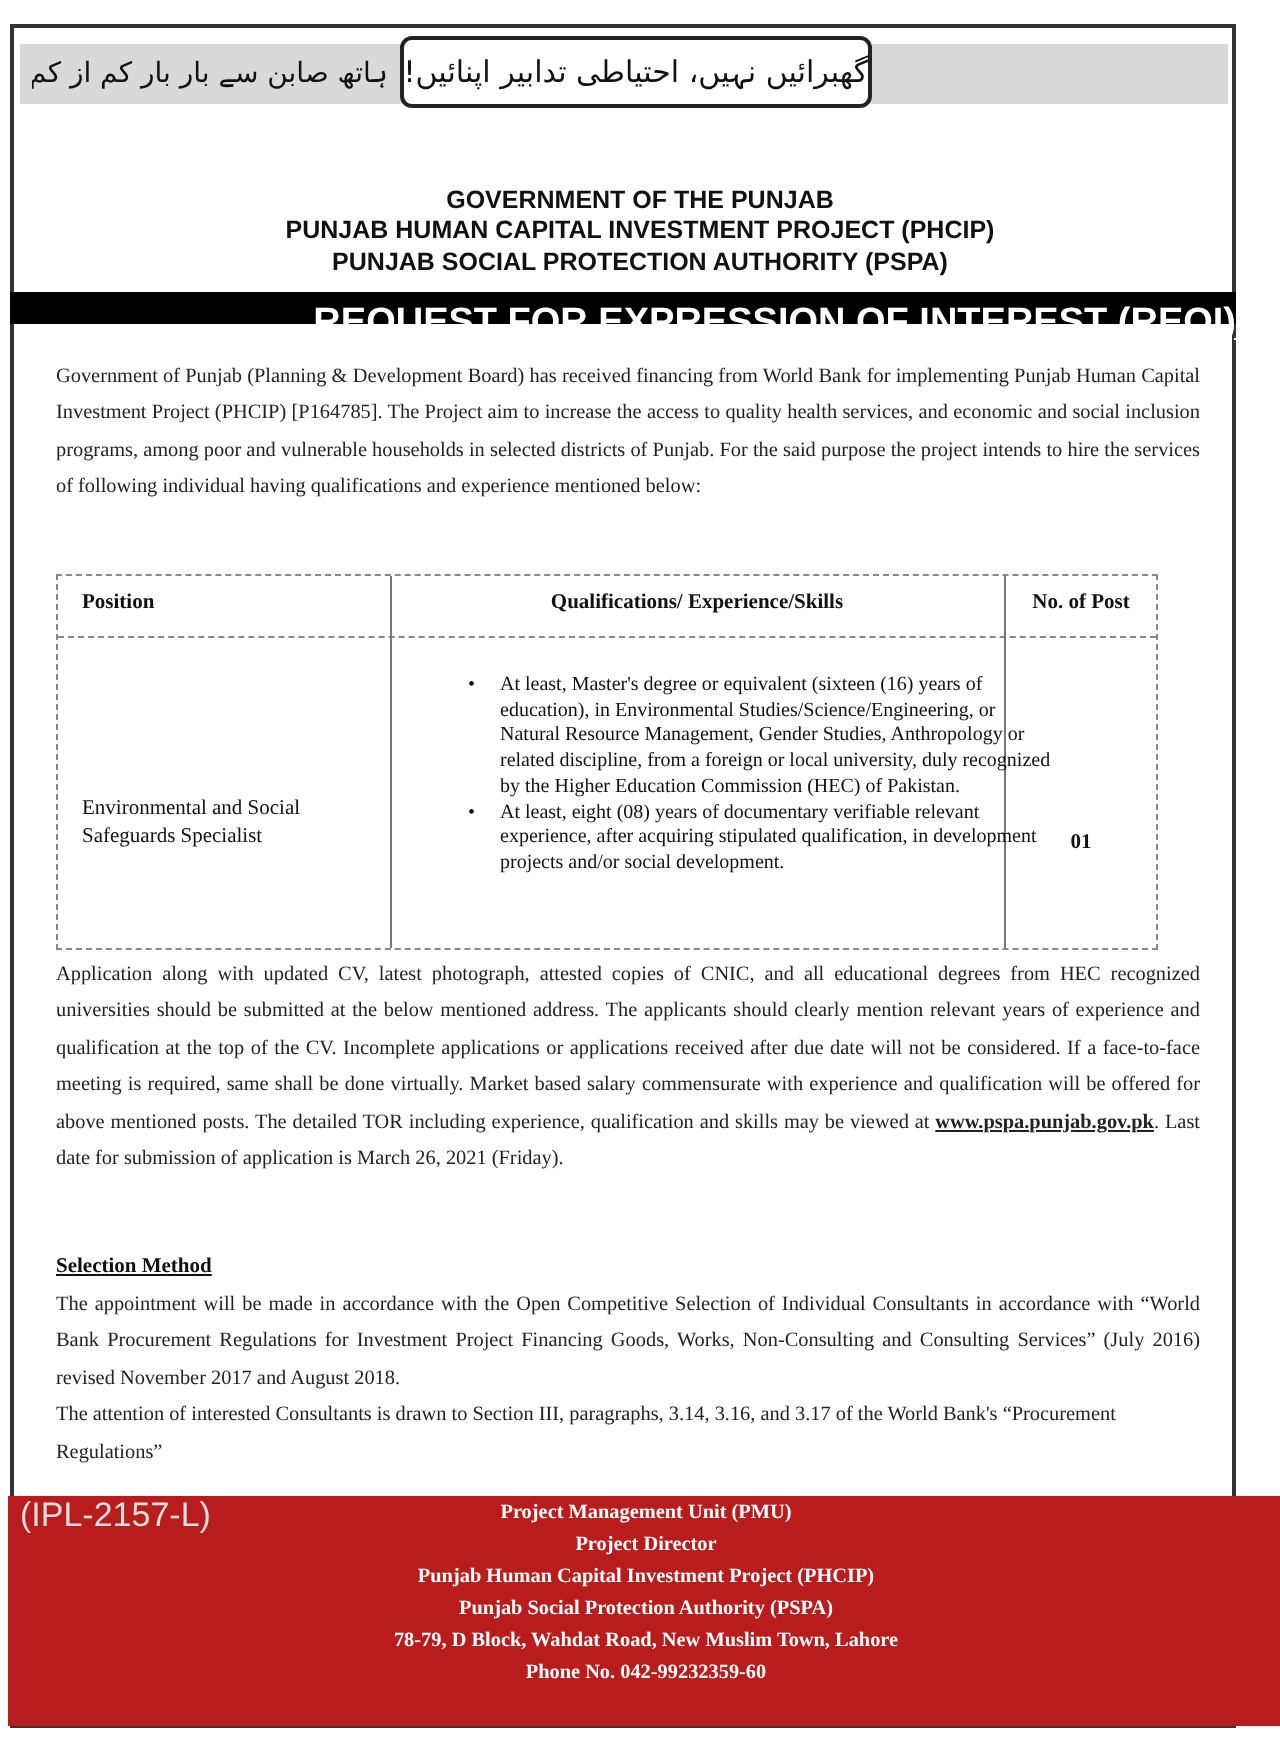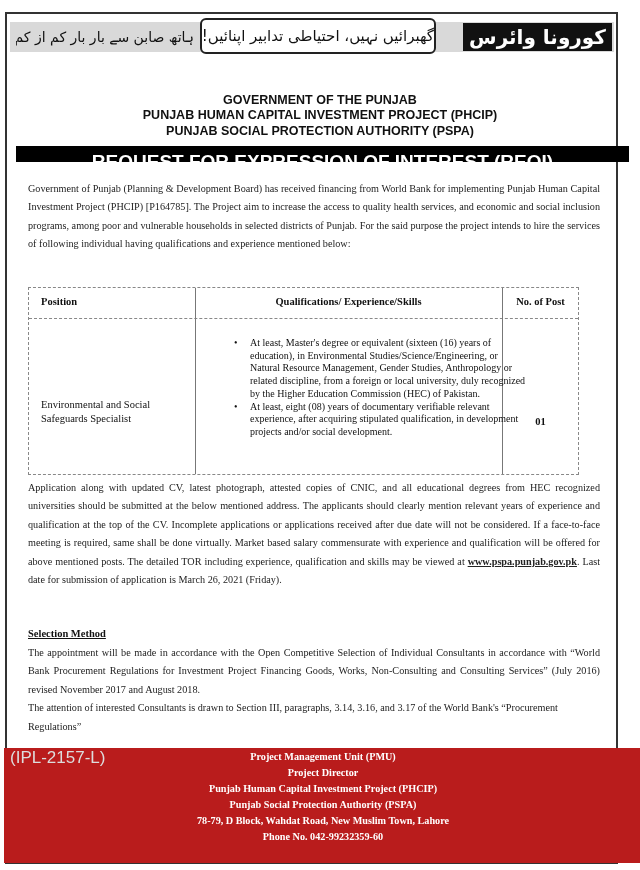--- a/index.html
+++ b/index.html
@@ -12,21 +12,21 @@
     .banner .urdu-right { position: absolute; right: 2px; top: 1px; height: 28px; padding: 0 6px; background: #111; color: #fff; font-family: "DejaVu Sans", sans-serif; font-size: 20px; font-weight: bold; line-height: 28px; direction: rtl; white-space: nowrap; }
     .banner .urdu-box { position: absolute; left: 190px; top: -4px; width: 232px; height: 32px; border: 2px solid #222; border-radius: 6px; background: #fff; font-family: "DejaVu Sans", sans-serif; font-size: 15px; line-height: 32px; text-align: center; direction: rtl; white-space: nowrap; overflow: hidden; }
     .banner .urdu-left { position: absolute; left: 6px; top: 0; width: 178px; height: 30px; font-family: "DejaVu Sans", sans-serif; font-size: 14px; line-height: 30px; direction: rtl; white-space: nowrap; overflow: hidden; text-align: right; }
 
     
     .heading { position: absolute; left: 0; width: 640px; text-align: center; font-family: "Liberation Sans", sans-serif; font-weight: bold; color: #111; }
     .h1 { top: 93px; font-size: 12.5px; }
     .h2 { top: 108px; font-size: 12.5px; }
     .h3 { top: 124px; font-size: 12.5px; }
 
-    .reoi { position: absolute; left: 5px; top: 146px; width: 613px; height: 16px; background: #000; color: #fff; text-align: center; font-family: "Liberation Sans", sans-serif; font-size: 19px; font-weight: bold; line-height: 31px; margin-left: 11px; }
+    .reoi { position: absolute; left: 5px; top: 146px; width: 613px; height: 16px; background: #000; color: #fff; text-align: right; font-family: "Liberation Sans", sans-serif; font-size: 19px; font-weight: bold; line-height: 31px; }
     .reoi span { text-decoration: underline; text-underline-offset: 2px; }
 
     .para { position: absolute; left: 28px; width: 572px; font-size: 10.2px; line-height: 18.4px; text-align: justify; color: #222; }
     .p-intro { top: 180px; }
     .p-app { top: 479px; }
     .p-sel { top: 644px; }
     .para b { font-weight: normal; }
     .para .link { font-weight: bold; text-decoration: underline; }
     .sel-title { position: absolute; left: 28px; top: 628px; font-size: 10.5px; font-weight: bold; text-decoration: underline; color: #111; }
 
@@ -52,21 +52,20 @@
     .footer .lines { position: absolute; left: 0; top: 1px; width: 100%; text-align: center; font-size: 10.2px; font-weight: bold; line-height: 16px; }
   </style>
 </head>
 <body>
 
 <div class="frame"></div>
 
 <div class="banner">
   <div class="urdu-left">ہاتھ صابن سے بار بار کم از کم 20 سیکنڈ دھوئیں۔</div>
   <div class="urdu-box">گھبرائیں نہیں، احتیاطی تدابیر اپنائیں!</div>
-  <div class="urdu-right">کورونا وائرس</div>
 </div>
 
 <div class="heading h1">GOVERNMENT OF THE PUNJAB</div>
 <div class="heading h2">PUNJAB HUMAN CAPITAL INVESTMENT PROJECT (PHCIP)</div>
 <div class="heading h3">PUNJAB SOCIAL PROTECTION AUTHORITY (PSPA)</div>
 
 <div class="reoi">
   <span>REQUEST FOR EXPRESSION OF INTEREST (REOI)</span>
 </div>
 

